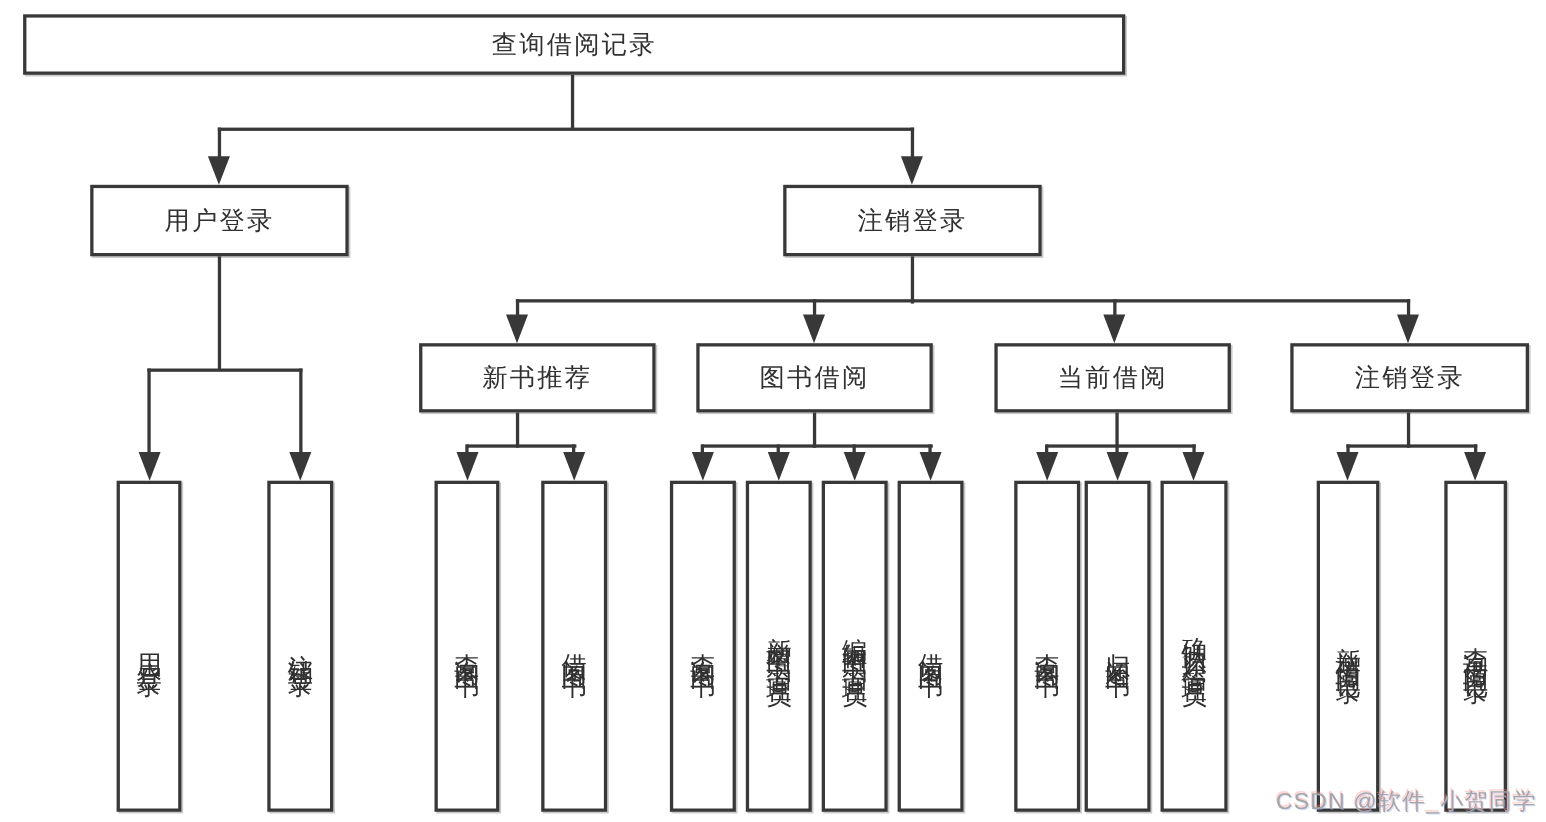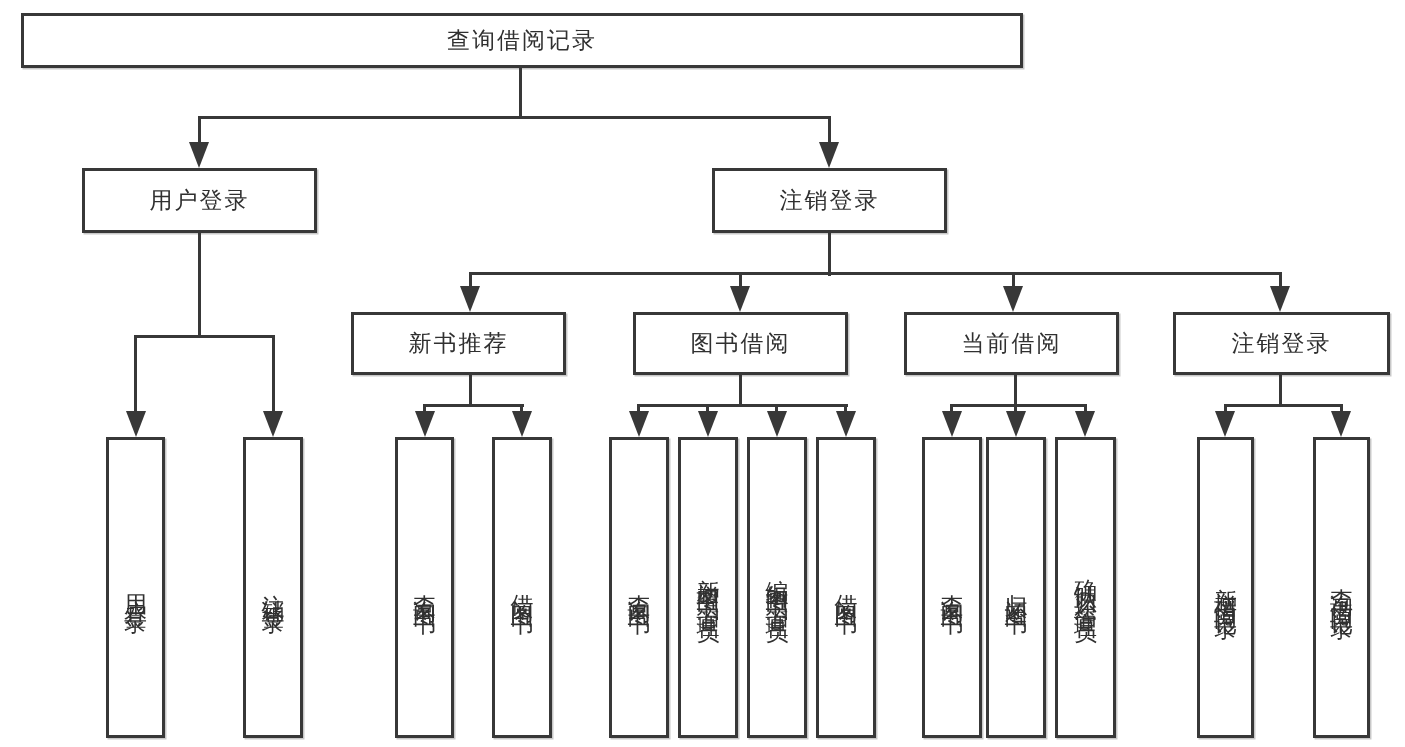--- a/index.html
+++ b/index.html
@@ -48,21 +48,21 @@
   <div class="hl" style="left:469px;top:272px;width:813px"></div>
   <div class="vl" style="left:469px;top:272px;height:16px"></div>
   <div class="ah" style="left:460px;top:286px"></div>
   <div class="vl" style="left:739px;top:272px;height:16px"></div>
   <div class="ah" style="left:730px;top:286px"></div>
   <div class="vl" style="left:1012px;top:272px;height:16px"></div>
   <div class="ah" style="left:1003px;top:286px"></div>
   <div class="vl" style="left:1279px;top:272px;height:16px"></div>
   <div class="ah" style="left:1270px;top:286px"></div>
 
-  <div class="box" style="left:351px;top:312px;width:215px;height:63px">新书推荐</div>
+  <div class="box" style="left:381px;top:312px;width:215px;height:63px">新书推荐</div>
   <div class="box" style="left:904px;top:312px;width:215px;height:63px">当前借阅</div>
   <div class="box" style="left:633px;top:312px;width:215px;height:63px">图书借阅</div>
   <div class="box" style="left:1173px;top:312px;width:217px;height:63px">注销登录</div>
 
   <div class="vl" style="left:469px;top:375px;height:32px"></div>
   <div class="hl" style="left:424px;top:404px;width:100px"></div>
   <div class="vl" style="left:423px;top:404px;height:12px"></div>
   <div class="ah" style="left:415px;top:411px"></div>
   <div class="vl" style="left:520px;top:404px;height:12px"></div>
   <div class="ah" style="left:512px;top:411px"></div>
@@ -105,14 +105,15 @@
   <div class="box vbox" style="left:747px;top:437px;width:60px;height:301px">编辑图书（管理员）</div>
   <div class="box vbox" style="left:816px;top:437px;width:60px;height:301px">借阅图书</div>
 
   <div class="box vbox" style="left:922px;top:437px;width:60px;height:301px">查询图书</div>
   <div class="box vbox" style="left:986px;top:437px;width:60px;height:301px">归还图书</div>
   <div class="box vbox" style="left:1055px;top:437px;width:61px;height:301px">确认归还（管理员）</div>
 
   <div class="box vbox" style="left:1197px;top:437px;width:57px;height:301px">新增借阅记录</div>
   <div class="box vbox" style="left:1313px;top:437px;width:57px;height:301px">查询借阅记录</div>
 
+  <div class="watermark">CSDN @软件_小贺同学</div>
 
 </div>
 
 </body></html>

